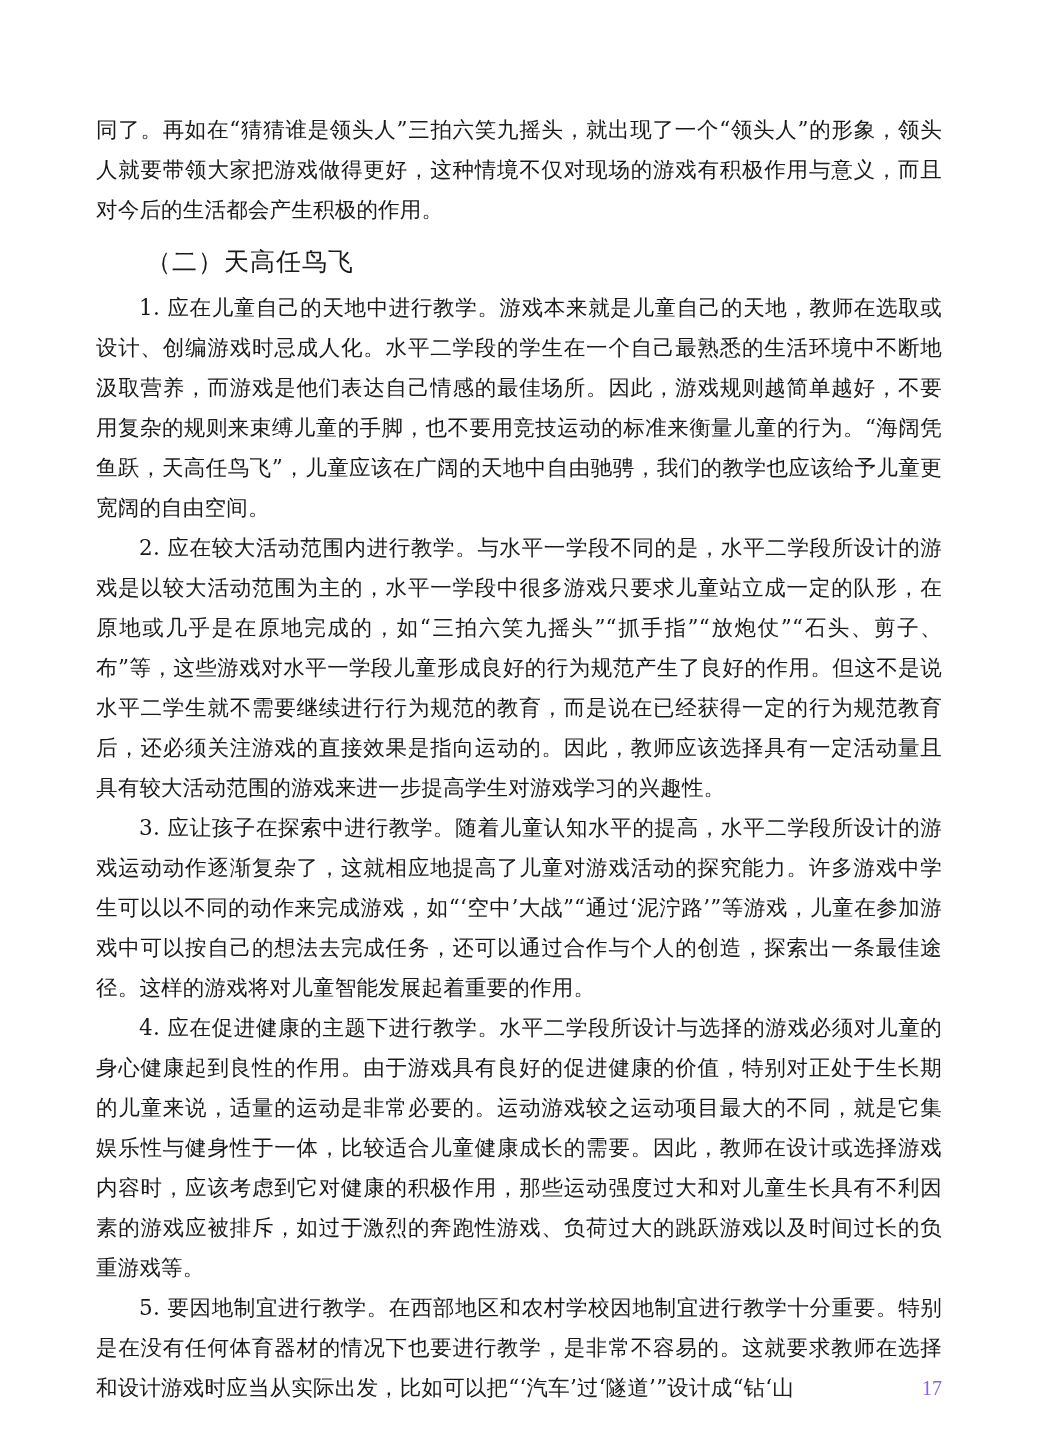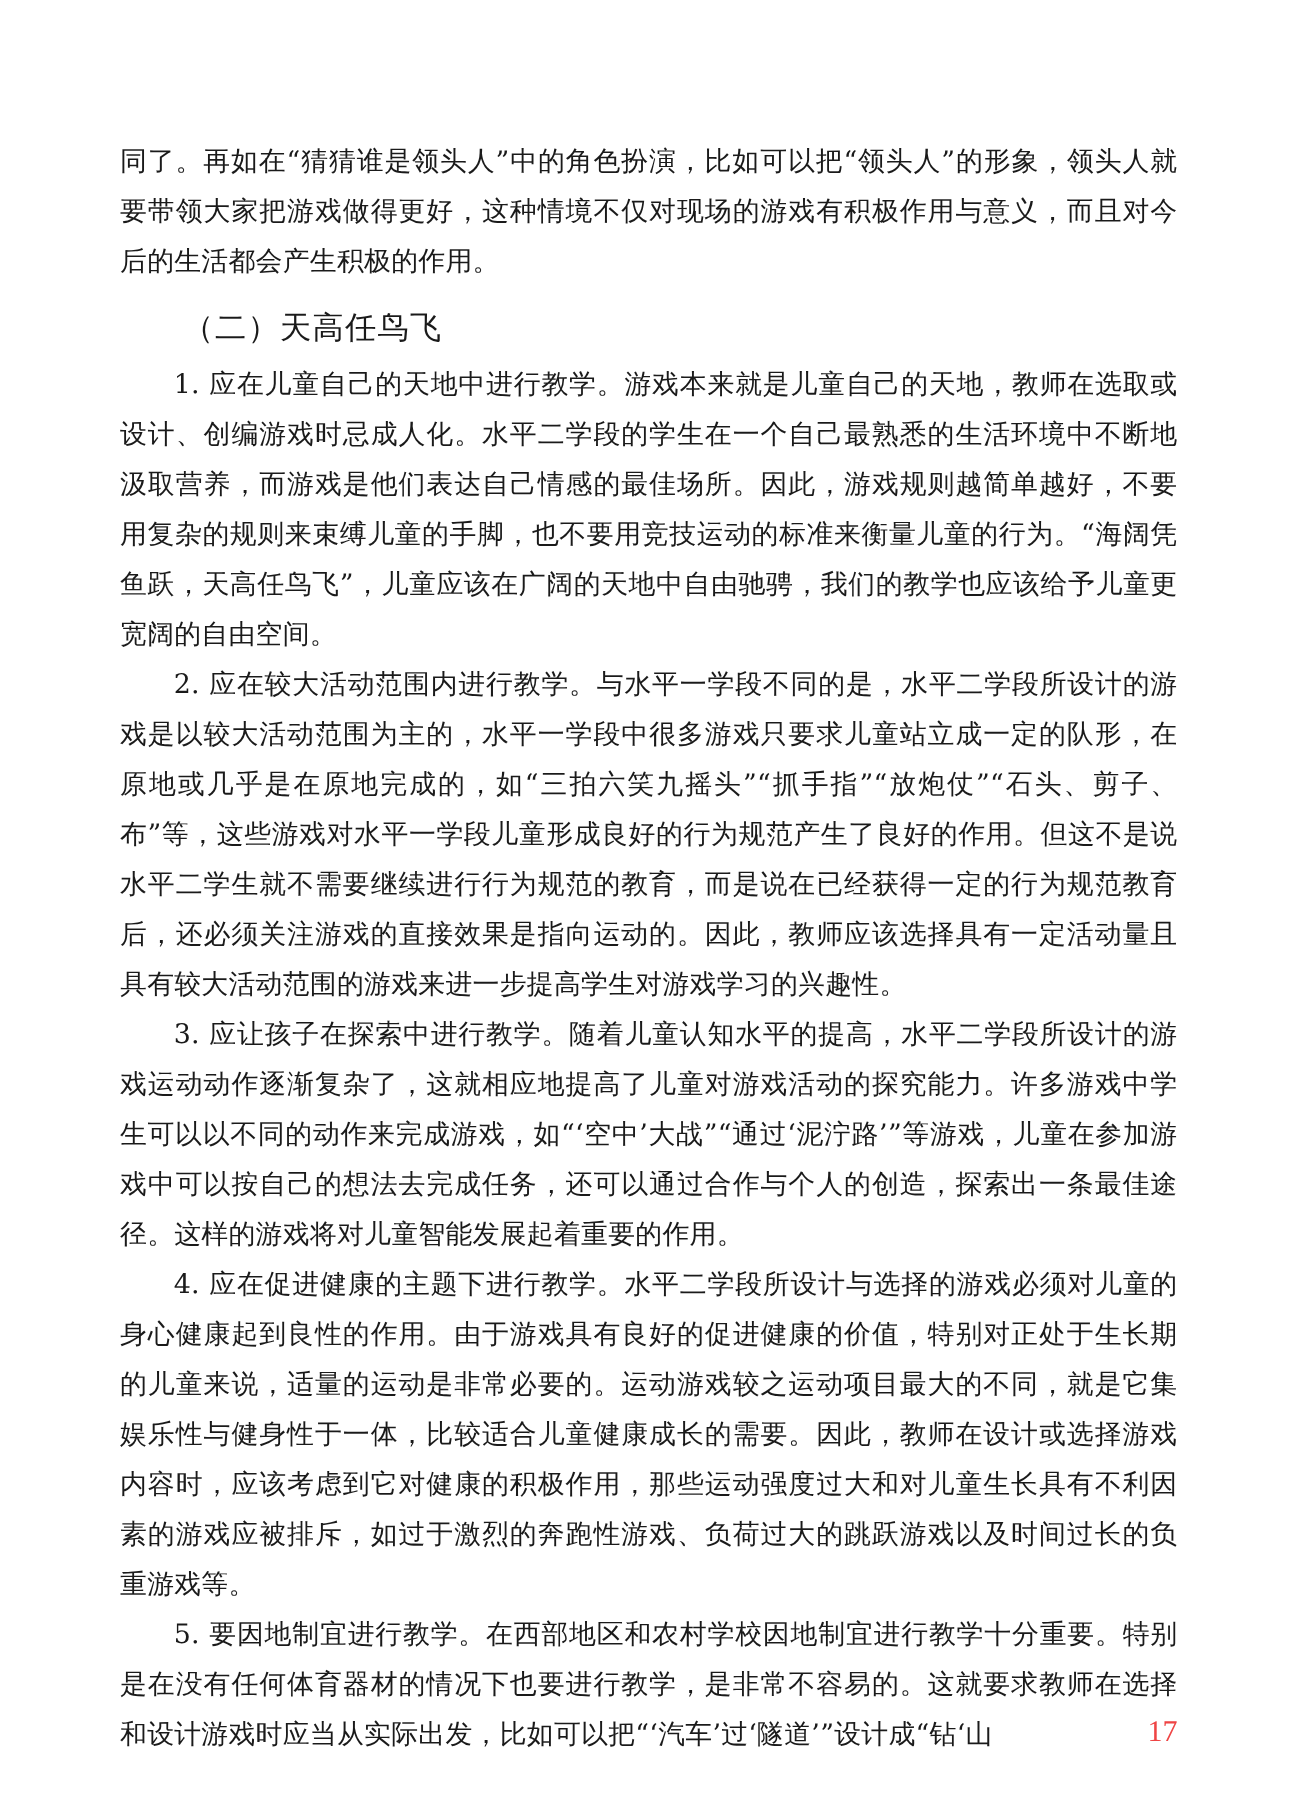--- a/index.html
+++ b/index.html
@@ -43,32 +43,32 @@
     margin: 10px 0 4px 0;
     text-indent: 2em;
     font-family: "DejaVu Serif", "Liberation Serif", serif;
     font-weight: 400;
     letter-spacing: 1px;
   }
   .page-number {
     position: absolute;
     right: 96px;
     bottom: 52px;
-    font-size: 24px;
+    font-size: 20px;
     font-family: "Liberation Serif", "DejaVu Serif", serif;
-    color: #ef4444;
+    color: #8b5cf6;
   }
 </style>
 </head>
 <body>
 
 <div class="page">
   <div class="content">
 
-    <p class="para">同了。再如在“猜猜谁是领头人”中的角色扮演，比如可以把“领头人”的形象，领头人就要带领大家把游戏做得更好，这种情境不仅对现场的游戏有积极作用与意义，而且对今后的生活都会产生积极的作用。</p>
+    <p class="para">同了。再如在“猜猜谁是领头人”三拍六笑九摇头，就出现了一个“领头人”的形象，领头人就要带领大家把游戏做得更好，这种情境不仅对现场的游戏有积极作用与意义，而且对今后的生活都会产生积极的作用。</p>
 
     <h2 class="heading">（二）天高任鸟飞</h2>
 
     <p class="para indent">1. 应在儿童自己的天地中进行教学。游戏本来就是儿童自己的天地，教师在选取或设计、创编游戏时忌成人化。水平二学段的学生在一个自己最熟悉的生活环境中不断地汲取营养，而游戏是他们表达自己情感的最佳场所。因此，游戏规则越简单越好，不要用复杂的规则来束缚儿童的手脚，也不要用竞技运动的标准来衡量儿童的行为。“海阔凭鱼跃，天高任鸟飞”，儿童应该在广阔的天地中自由驰骋，我们的教学也应该给予儿童更宽阔的自由空间。</p>
 
     <p class="para indent">2. 应在较大活动范围内进行教学。与水平一学段不同的是，水平二学段所设计的游戏是以较大活动范围为主的，水平一学段中很多游戏只要求儿童站立成一定的队形，在原地或几乎是在原地完成的，如“三拍六笑九摇头”“抓手指”“放炮仗”“石头、剪子、布”等，这些游戏对水平一学段儿童形成良好的行为规范产生了良好的作用。但这不是说水平二学生就不需要继续进行行为规范的教育，而是说在已经获得一定的行为规范教育后，还必须关注游戏的直接效果是指向运动的。因此，教师应该选择具有一定活动量且具有较大活动范围的游戏来进一步提高学生对游戏学习的兴趣性。</p>
 
     <p class="para indent">3. 应让孩子在探索中进行教学。随着儿童认知水平的提高，水平二学段所设计的游戏运动动作逐渐复杂了，这就相应地提高了儿童对游戏活动的探究能力。许多游戏中学生可以以不同的动作来完成游戏，如“‘空中’大战”“通过‘泥泞路’”等游戏，儿童在参加游戏中可以按自己的想法去完成任务，还可以通过合作与个人的创造，探索出一条最佳途径。这样的游戏将对儿童智能发展起着重要的作用。</p>
 
     <p class="para indent">4. 应在促进健康的主题下进行教学。水平二学段所设计与选择的游戏必须对儿童的身心健康起到良性的作用。由于游戏具有良好的促进健康的价值，特别对正处于生长期的儿童来说，适量的运动是非常必要的。运动游戏较之运动项目最大的不同，就是它集娱乐性与健身性于一体，比较适合儿童健康成长的需要。因此，教师在设计或选择游戏内容时，应该考虑到它对健康的积极作用，那些运动强度过大和对儿童生长具有不利因素的游戏应被排斥，如过于激烈的奔跑性游戏、负荷过大的跳跃游戏以及时间过长的负重游戏等。</p>

